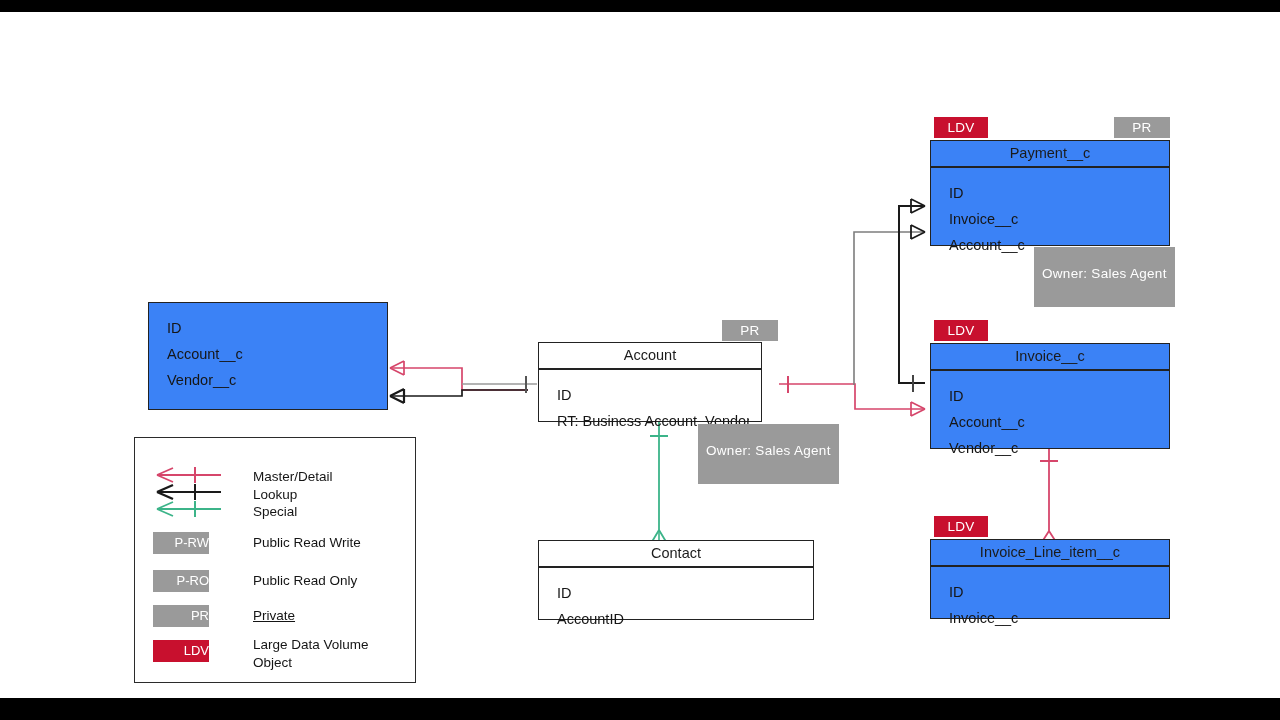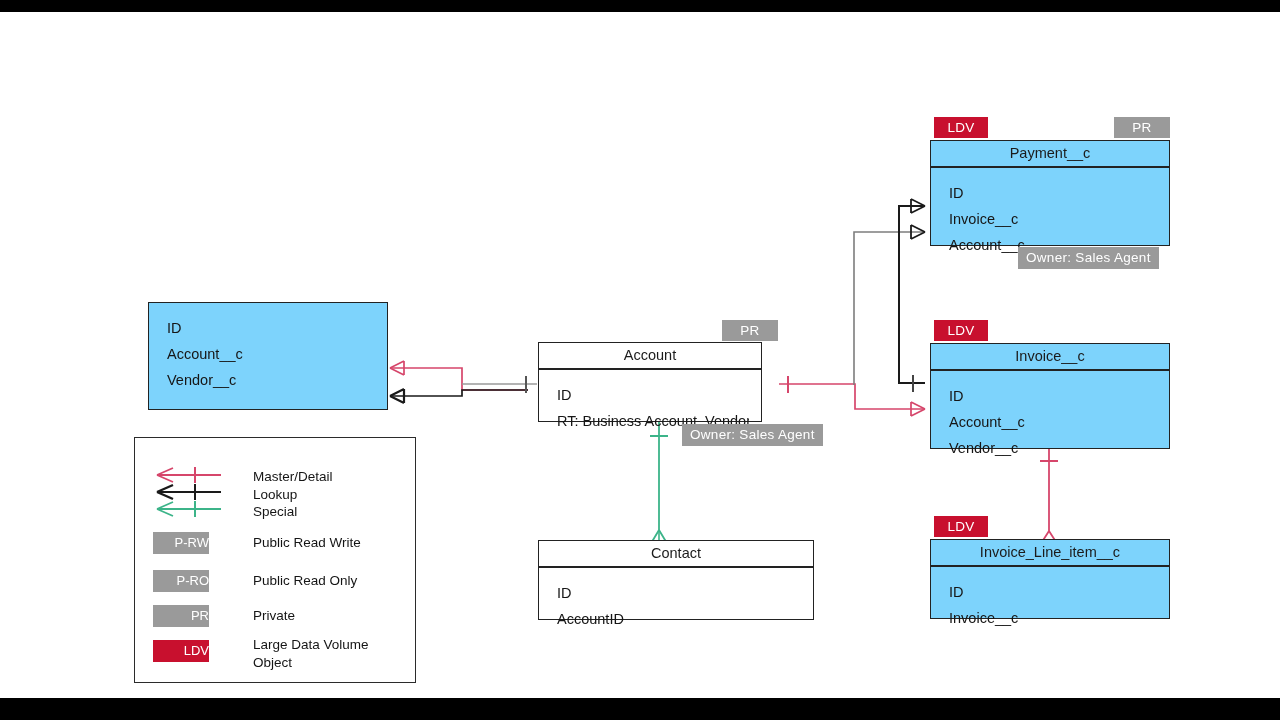--- a/index.html
+++ b/index.html
@@ -22,21 +22,21 @@
   #bar-bottom { bottom: 0; height: 22px; }
   svg#wires { position: absolute; left: 0; top: 0; width: 1280px; height: 720px; }
 
   
   .entity {
     position: absolute;
     border: 1.6px solid #222222;
     box-sizing: border-box;
     background: #ffffff;
   }
-  .entity.blue { background: #7dd3fc; }
+  .entity.blue { background: #3b82f6; }
   .entity .ent-title {
     height: 25px; line-height: 25px;
     text-align: center;
     font-size: 14.5px;
     color: #1b1b1b;
     border-bottom: 2.4px solid #222222;
     white-space: nowrap;
     overflow: hidden;
   }
   .entity .ent-fields { padding: 12px; }
@@ -56,23 +56,24 @@
     text-align: center;
     font-size: 13.5px;
     color: #ffffff;
     letter-spacing: 0.3px;
     white-space: nowrap;
   }
   .badge.ldv { background: #c8102e; }
   .badge.gray { background: #9a9a9a; }
   .badge.owner {
     background: #9a9a9a;
-    height: 22px; line-height: 22px;
-    padding: 0 8px;
+    height: 28px; line-height: 22px;
+    padding: 16px 8px;
     font-size: 13.5px;
+    margin-left: 16px;
   }
 
   
   #legend {
     position: absolute;
     border: 1.8px solid #2b2b2b;
     background: #ffffff;
     box-sizing: border-box;
   }
   #legend .legend-rows { position: relative; width: 100%; height: 100%; }
@@ -259,21 +260,21 @@
       <div class="lg-text" style="top:96px;">Public Read Write</div>
 
       <div class="lg-row" style="top:132px;">
         <div class="lg-chip">P-RO</div>
       </div>
       <div class="lg-text" style="top:134px;">Public Read Only</div>
 
       <div class="lg-row" style="top:167px;">
         <div class="lg-chip">PR</div>
       </div>
-      <div class="lg-text" style="top:169px;">Private</div>
+      <div class="lg-text" style="top:169px;text-decoration:underline;">Private</div>
 
       <div class="lg-row" style="top:202px;">
         <div class="lg-chip ldv">LDV</div>
       </div>
       <div class="lg-text" style="top:198px; width:150px; white-space:normal;">Large Data Volume Object</div>
 
     </div>
   </div>
 
 </div>

